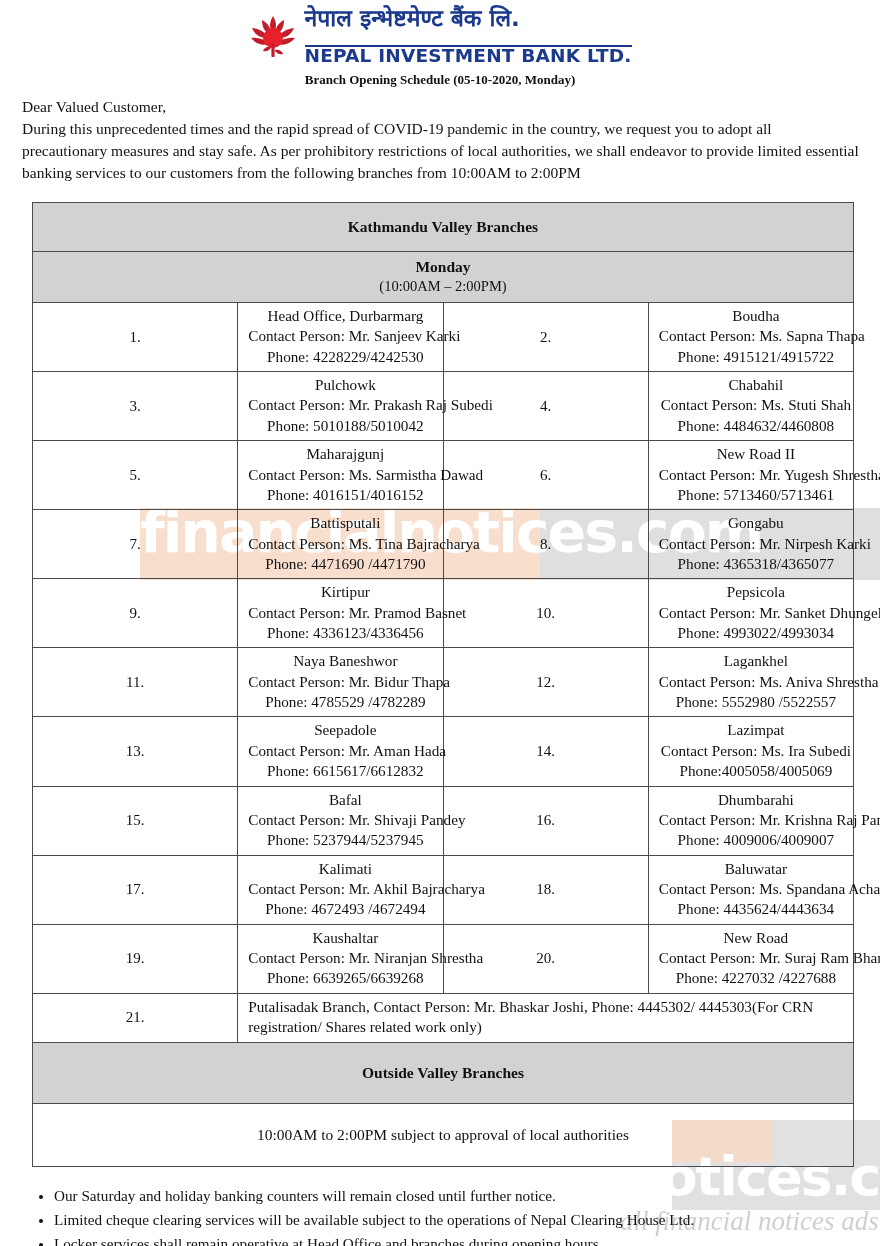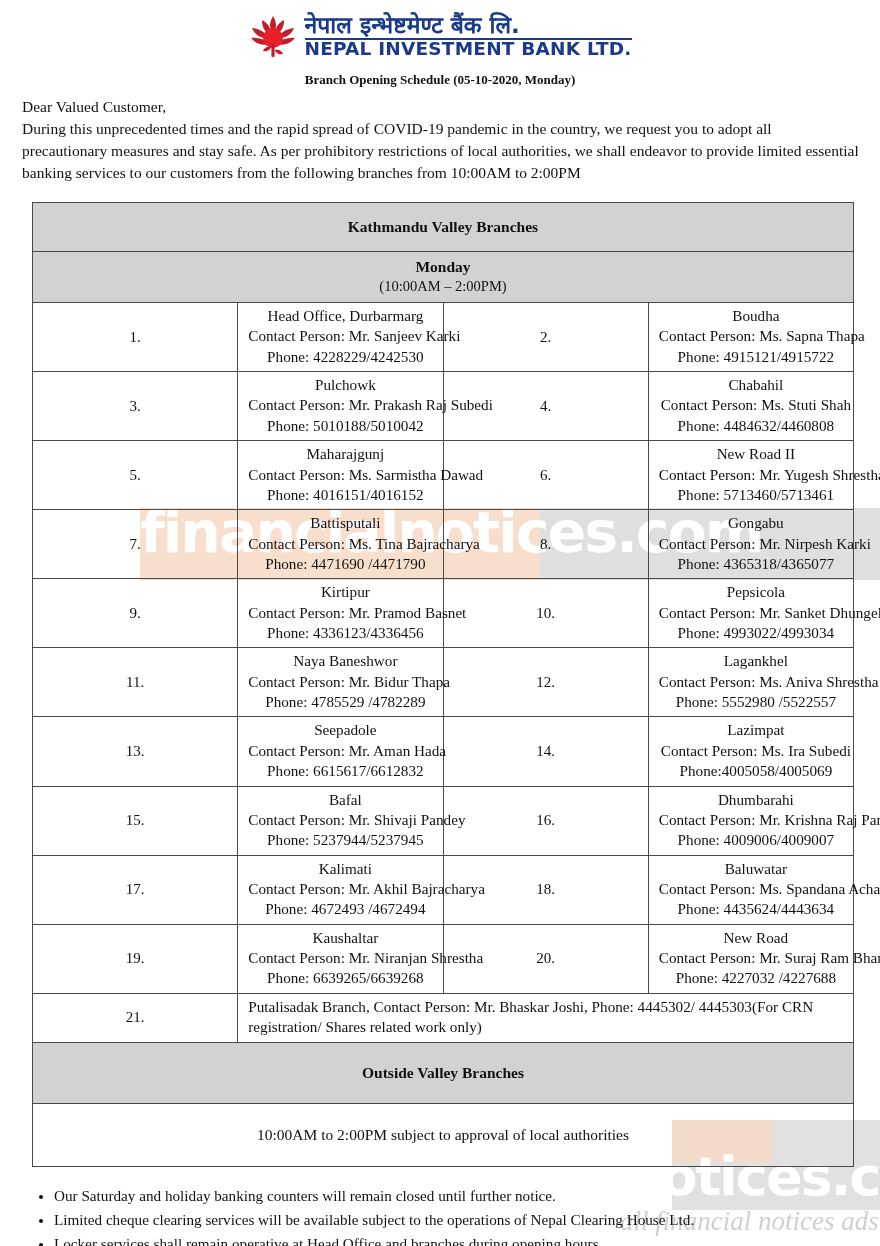--- a/index.html
+++ b/index.html
@@ -110,21 +110,21 @@
   }
   .logo-mark { width: 48px; height: 44px; display: block; }
   .logo-text { display: flex; flex-direction: column; line-height: 1; }
   .logo-np {
     font-family: "DejaVu Sans", sans-serif;
     font-size: 23px;
     font-weight: 700;
     color: #1b3a8c;
     letter-spacing: 0px;
     border-bottom: 2px solid #1b3a8c;
-    padding-bottom: 1px;
+    padding-bottom: 15px;
   }
   .logo-en {
     font-family: "DejaVu Sans", sans-serif;
     font-size: 18.5px;
     font-weight: 700;
     color: #1b3a8c;
     letter-spacing: .2px;
     padding-top: 0;
   }
 

